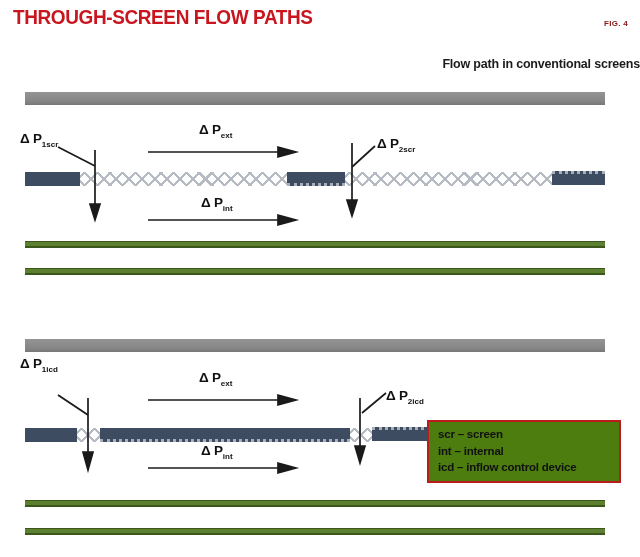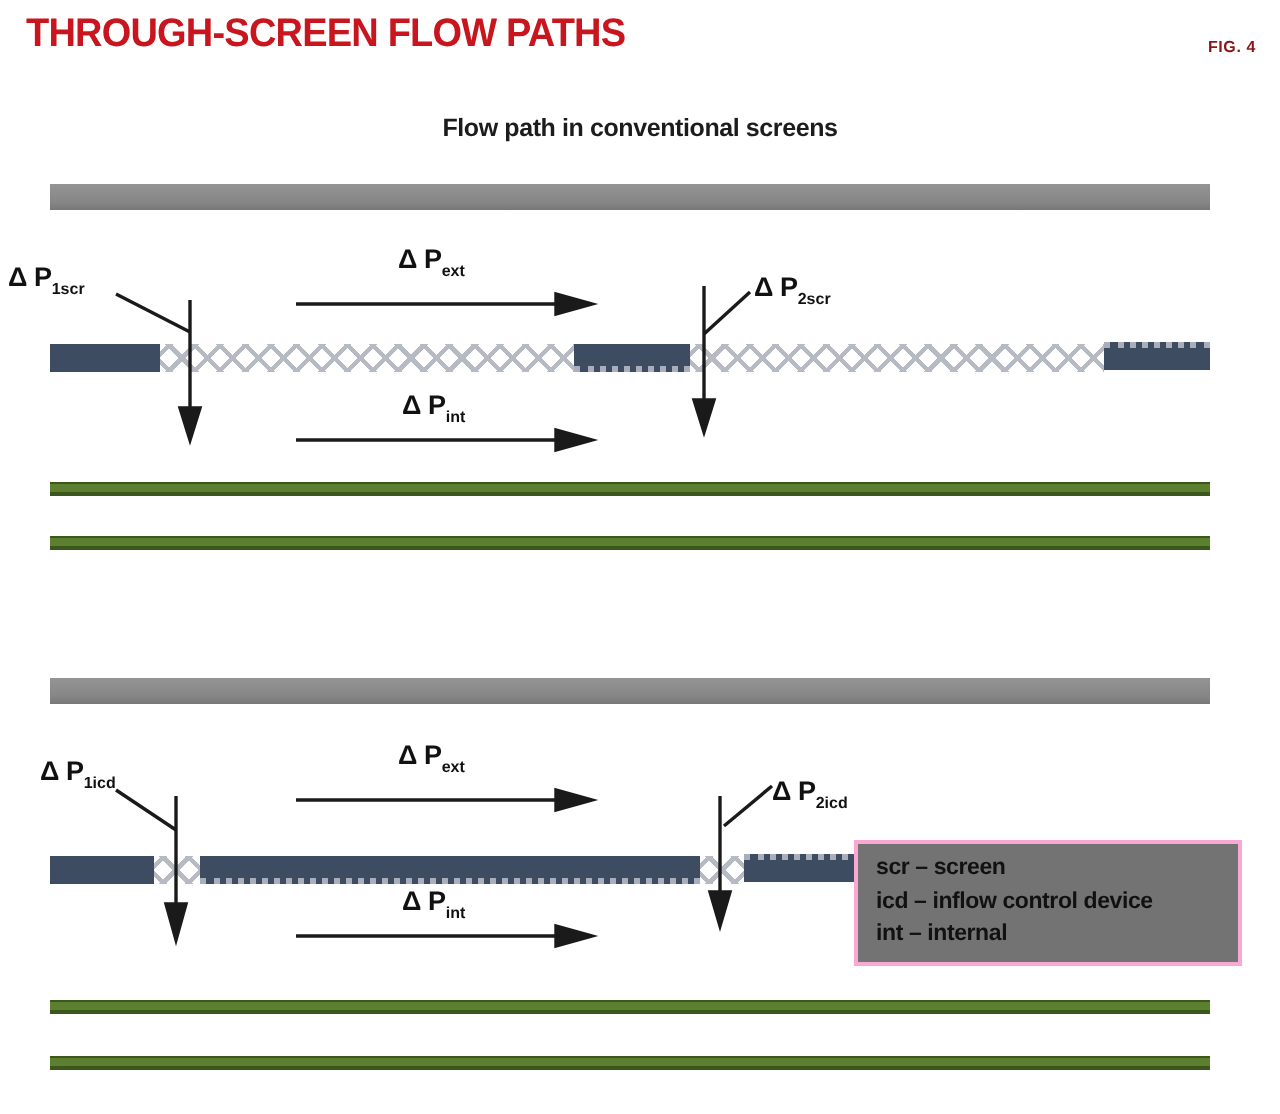--- a/index.html
+++ b/index.html
@@ -19,21 +19,21 @@
   }
   .title{
     position:absolute;left:13px;top:6px;font-size:19px;font-weight:bold;
     letter-spacing:-0.4px;color:var(--accent-red);transform:scaleY(1.05);transform-origin:left top;
   }
   .fig-label{
     position:absolute;right:12px;top:19px;font-size:8px;font-weight:bold;
     color:var(--fig-red);letter-spacing:0.3px;
   }
   .subtitle{
-    position:absolute;left:0;right:0;text-align:center;font-size:12.5px;
+    position:absolute;left:0;right:0;text-align:right;font-size:12.5px;
     font-weight:bold;letter-spacing:-0.2px;color:#1c1c1c;
   }
   .grayband{
     position:absolute;left:25px;width:580px;height:13px;
     background:linear-gradient(#949494,#868686 70%,#777);
   }
   .greenline{
     position:absolute;left:25px;width:580px;height:7px;box-sizing:border-box;
     background:var(--green);
     border-top:1px solid var(--green-edge);border-bottom:2px solid var(--green-edge);
@@ -45,73 +45,73 @@
   .mesh{
     background:
       repeating-linear-gradient(45deg, transparent 0 2.6px, var(--mesh-gray) 2.6px 4.8px, transparent 4.8px 9px),
       repeating-linear-gradient(135deg, transparent 0 2.6px, var(--mesh-gray) 2.6px 4.8px, transparent 4.8px 9px);
   }
   .dp{position:absolute;font-size:13.5px;color:#111;white-space:nowrap;font-weight:bold;letter-spacing:-0.2px;}
   .dp-sub{font-size:8px;position:relative;top:4px;letter-spacing:0;}
   .arrows{position:absolute;left:0;top:0;pointer-events:none;}
   .legend{
     position:absolute;left:427px;top:420px;width:194px;box-sizing:border-box;
-    background:#737373;border:2px solid #f9a8d4;padding:4px 8px 5px 9px;z-index:6;
+    background:#4d7c0f;border:2px solid #b91c1c;padding:4px 8px 5px 9px;z-index:6;
   }
   .legend-row{font-size:11.5px;line-height:16.5px;color:#111;letter-spacing:-0.2px;font-weight:bold;white-space:nowrap;} .z-arrows{z-index:3;}
   .grayband,.greenline,.seg{z-index:1;}
   .dp,.subtitle{z-index:4;}
 </style>
 </head>
 <body>
 
 <div class="page">
 
   <div class="title">THROUGH-SCREEN FLOW PATHS</div>
   <div class="fig-label">FIG. 4</div>
 
   <div class="subtitle" style="top:57px">Flow path in conventional screens</div>
 
   <div class="grayband" style="top:92px"></div>
 
-  <div class="dp" style="left:4px;top:131px"><span>Δ P</span><span class="dp-sub">1scr</span></div>
+  <div class="dp" style="left:20px;top:131px"><span>Δ P</span><span class="dp-sub">1scr</span></div>
   <div class="dp" style="left:199px;top:122px"><span>Δ P</span><span class="dp-sub">ext</span></div>
   <div class="dp" style="left:377px;top:136px"><span>Δ P</span><span class="dp-sub">2scr</span></div>
   <div class="dp" style="left:201px;top:195px"><span>Δ P</span><span class="dp-sub">int</span></div>
 
   <div class="seg solid" style="left:25px;top:172px;width:55px"></div>
   <div class="seg mesh" style="left:80px;top:172px;width:207px"></div>
   <div class="seg solid dot-bottom" style="left:287px;top:172px;width:58px"></div>
   <div class="seg mesh" style="left:345px;top:172px;width:207px"></div>
   <div class="seg solid dot-top" style="left:552px;top:171px;width:53px"></div>
 
   <div class="greenline" style="top:241px"></div>
   <div class="greenline" style="top:268px"></div>
 
 
   <div class="grayband" style="top:339px"></div>
 
-  <div class="dp" style="left:20px;top:378px"><span>Δ P</span><span class="dp-sub">1icd</span></div>
+  <div class="dp" style="left:20px;top:356px"><span>Δ P</span><span class="dp-sub">1icd</span></div>
   <div class="dp" style="left:199px;top:370px"><span>Δ P</span><span class="dp-sub">ext</span></div>
   <div class="dp" style="left:386px;top:388px"><span>Δ P</span><span class="dp-sub">2icd</span></div>
   <div class="dp" style="left:201px;top:443px"><span>Δ P</span><span class="dp-sub">int</span></div>
 
   <div class="seg solid" style="left:25px;top:428px;width:52px"></div>
   <div class="seg mesh" style="left:77px;top:428px;width:23px"></div>
   <div class="seg solid dot-bottom" style="left:100px;top:428px;width:250px"></div>
   <div class="seg mesh" style="left:350px;top:428px;width:22px"></div>
   <div class="seg solid dot-top" style="left:372px;top:427px;width:233px"></div>
 
   <div class="greenline" style="top:500px"></div>
   <div class="greenline" style="top:528px"></div>
 
   <div class="legend">
     <div class="legend-row">scr – screen</div>
+    <div class="legend-row">int – internal</div>
     <div class="legend-row">icd – inflow control device</div>
-    <div class="legend-row">int – internal</div>
   </div>
 
   <svg class="arrows z-arrows" width="640" height="557" viewBox="0 0 640 557">
     <g stroke="#1a1a1a" stroke-width="1.7" fill="#1a1a1a">
 
       <line x1="148" y1="152" x2="280" y2="152"></line>
       <polygon points="278,147 278,157 296,152"></polygon>
 
       <line x1="148" y1="220" x2="280" y2="220"></line>
       <polygon points="278,215 278,225 296,220"></polygon>

